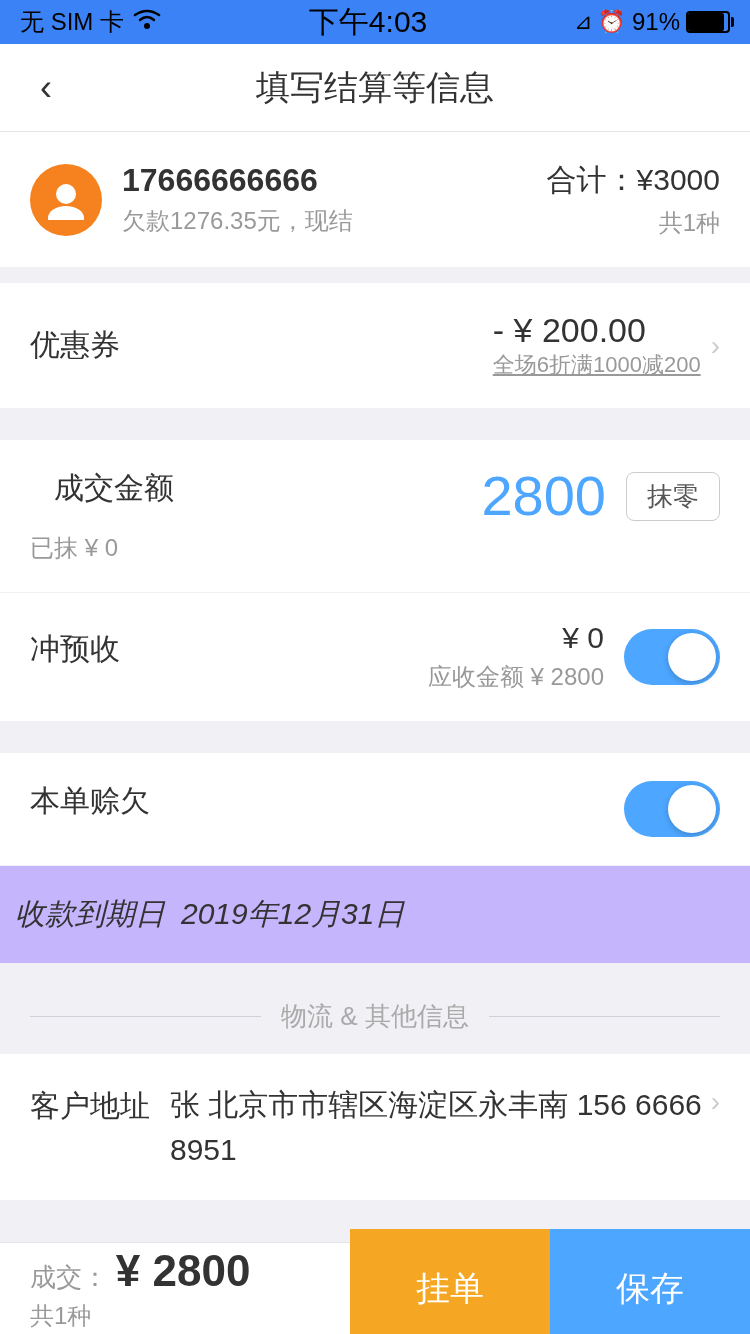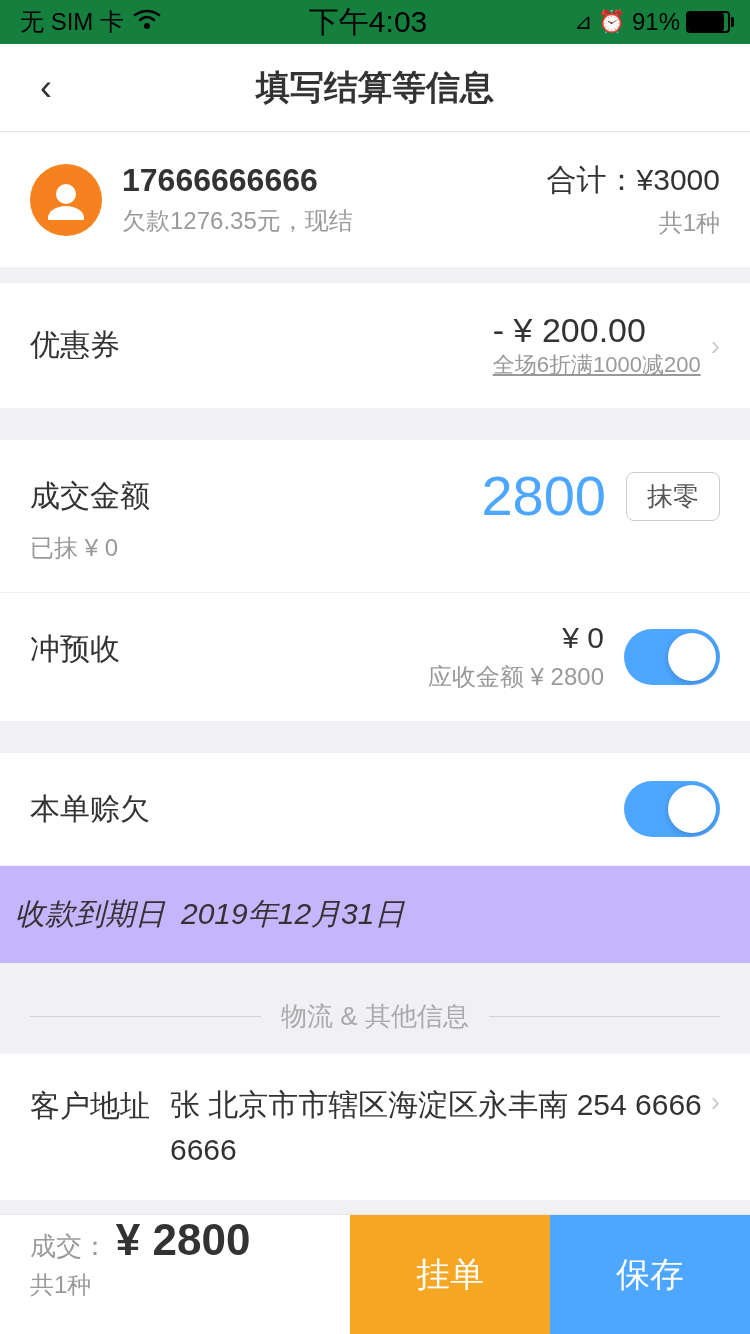--- a/index.html
+++ b/index.html
@@ -11,21 +11,21 @@
       background: #f0f0f5;
       font-size: 28px;
       color: #333;
       position: relative;
     }
 
     
     .status-bar {
       width: 100%;
       height: 44px;
-      background: #15803d;
+      background: #3b82f6;
       display: flex;
       align-items: center;
       justify-content: space-between;
       padding: 0 20px;
       font-size: 24px;
       color: #000;
     }
     .status-left { display: flex; align-items: center; gap: 8px; }
     .status-center { font-size: 30px; font-weight: 500; }
     .status-right { display: flex; align-items: center; gap: 6px; font-size: 24px; }
@@ -57,21 +57,21 @@
       font-size: 36px;
       color: #333;
       cursor: pointer;
       padding: 10px;
     }
     .nav-title {
       position: absolute;
       left: 50%;
       transform: translateX(-50%);
       font-size: 34px;
-      font-weight: 700;
+      font-weight: 400;
       color: #333;
     }
 
     
     .content {
       padding-bottom: 120px;
     }
 
     
     .customer-card {
@@ -113,22 +113,23 @@
     .section-separator { height: 16px; background: #f0f0f5; }
 
     
     .deal-section {
       background: #fff;
       padding: 28px 30px;
       margin-bottom: 0;
     }
     .deal-row {
       display: flex;
-      align-items: center;
-      justify-content: space-between;
+      align-items: flex-start;
+      justify-content: space-between;
+      margin-left: 24px;
     }
     .deal-label { font-size: 30px; color: #333; }
     .deal-amount-area { display: flex; align-items: center; gap: 20px; }
     .deal-amount { font-size: 56px; color: #4da6ff; font-weight: 400; line-height: 1; }
     .round-btn {
       border: 1px solid #ccc; border-radius: 8px;
       padding: 6px 20px; font-size: 26px; color: #555;
       background: #fff;
     }
     .deal-sub { font-size: 24px; color: #999; margin-top: 8px; }
@@ -167,21 +168,20 @@
       position: absolute;
       top: 4px; right: 4px;
       box-shadow: 0 2px 6px rgba(0,0,0,0.2);
     }
 
     
     .debit-section {
       background: #fff;
       padding: 28px 30px;
       display: flex;
-      align-items: center;
       justify-content: space-between;
       margin-top: 16px;
     }
     .debit-label { font-size: 30px; color: #333; }
 
     
     .duedate-section {
       background: #c4b5fd;
       padding: 28px 15px;
       margin-top: 1px;
@@ -218,23 +218,24 @@
     }
     .address-label { font-size: 30px; color: #333; flex-shrink: 0; margin-right: 20px; padding-top: 4px; }
     .address-value { font-size: 30px; color: #333; flex: 1; line-height: 1.5; }
     .address-chevron { color: #ccc; font-size: 28px; padding-top: 4px; }
 
     
     .bottom-bar {
       position: fixed;
       bottom: 0;
       width: 750px;
-      height: 120px;
-      background: #fff;
-      display: flex;
+      height: 92px;
+      background: #fff;
+      display: flex;
+      align-items: center;
       border-top: 1px solid #e5e5e5;
     }
     .bottom-summary {
       flex: 1;
       padding: 0 30px;
     }
     .summary-deal { font-size: 26px; color: #999; }
     .summary-amount { font-size: 44px; color: #333; font-weight: 600; display: inline; }
     .summary-count { font-size: 24px; color: #999; margin-top: 4px; }
     .btn-hold {
@@ -360,21 +361,21 @@
   </div>
 
   <div class="divider-section">
     <div class="divider-line"></div>
     <span class="divider-text">物流 &amp; 其他信息</span>
     <div class="divider-line"></div>
   </div>
 
   <div class="address-section">
     <span class="address-label">客户地址</span>
-    <span class="address-value">张 北京市市辖区海淀区永丰南 254 6666 6666</span>
+    <span class="address-value">张 北京市市辖区海淀区永丰南 156 6666 8951</span>
     <span class="address-chevron">›</span>
   </div>
 
 </div>
 
 <div class="bottom-bar">
   <div class="bottom-summary">
     <div>
       <span class="summary-deal">成交：</span>
       <span class="summary-amount">¥ 2800</span>

